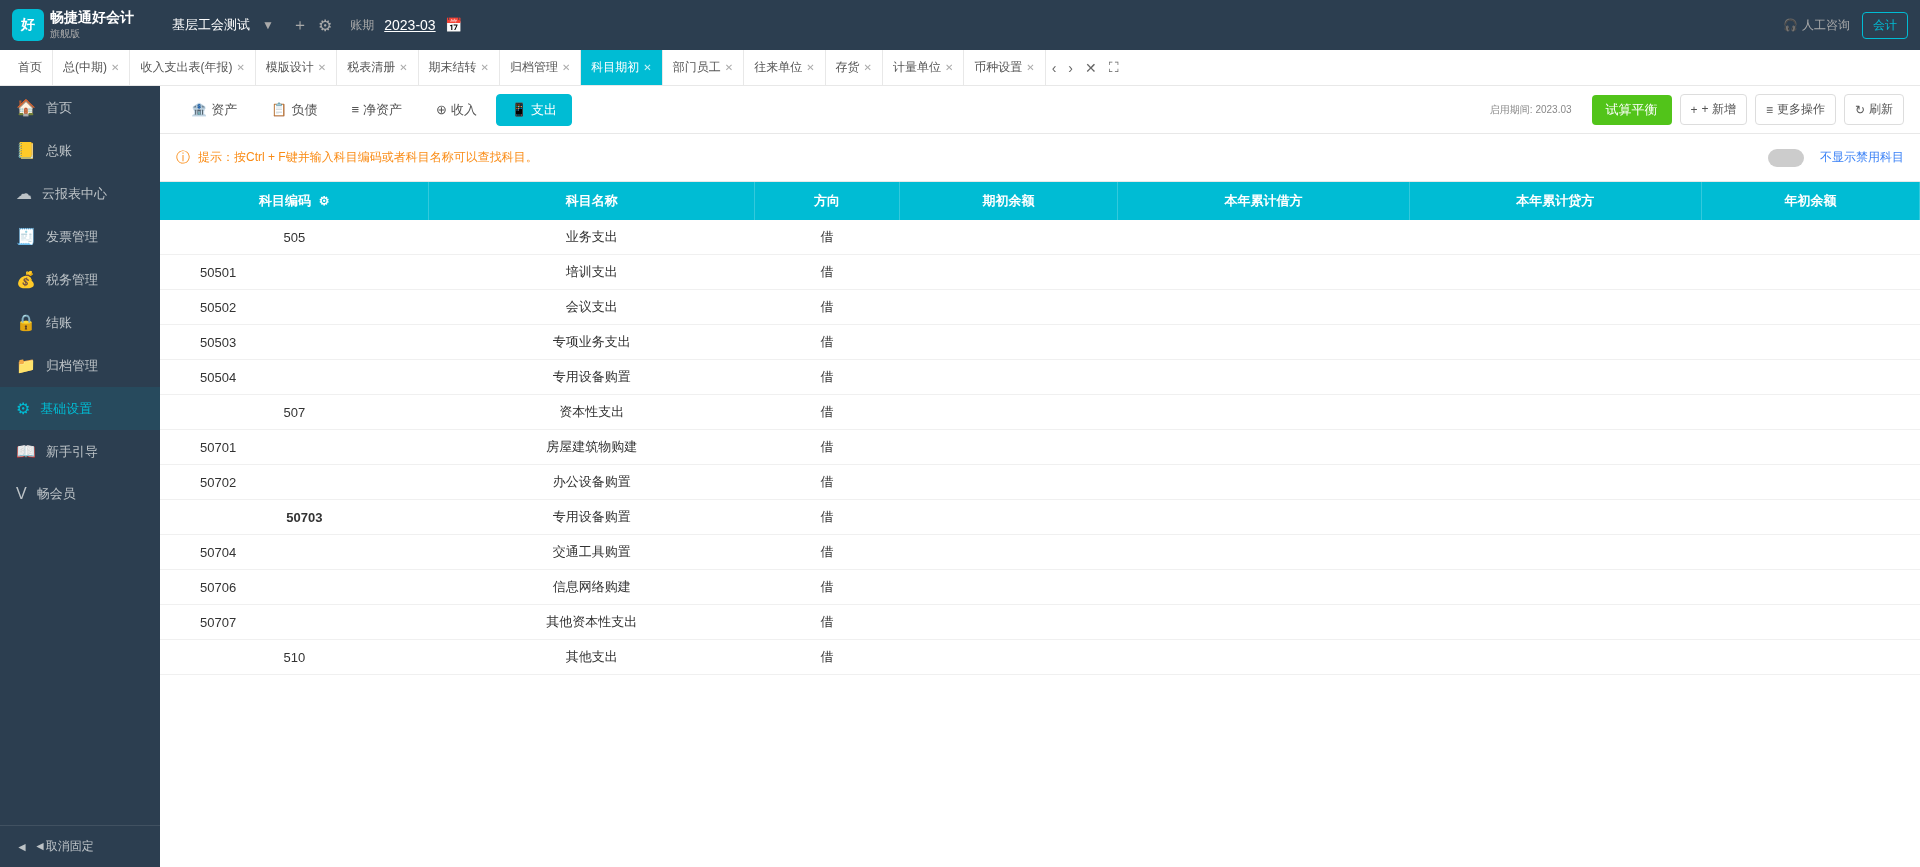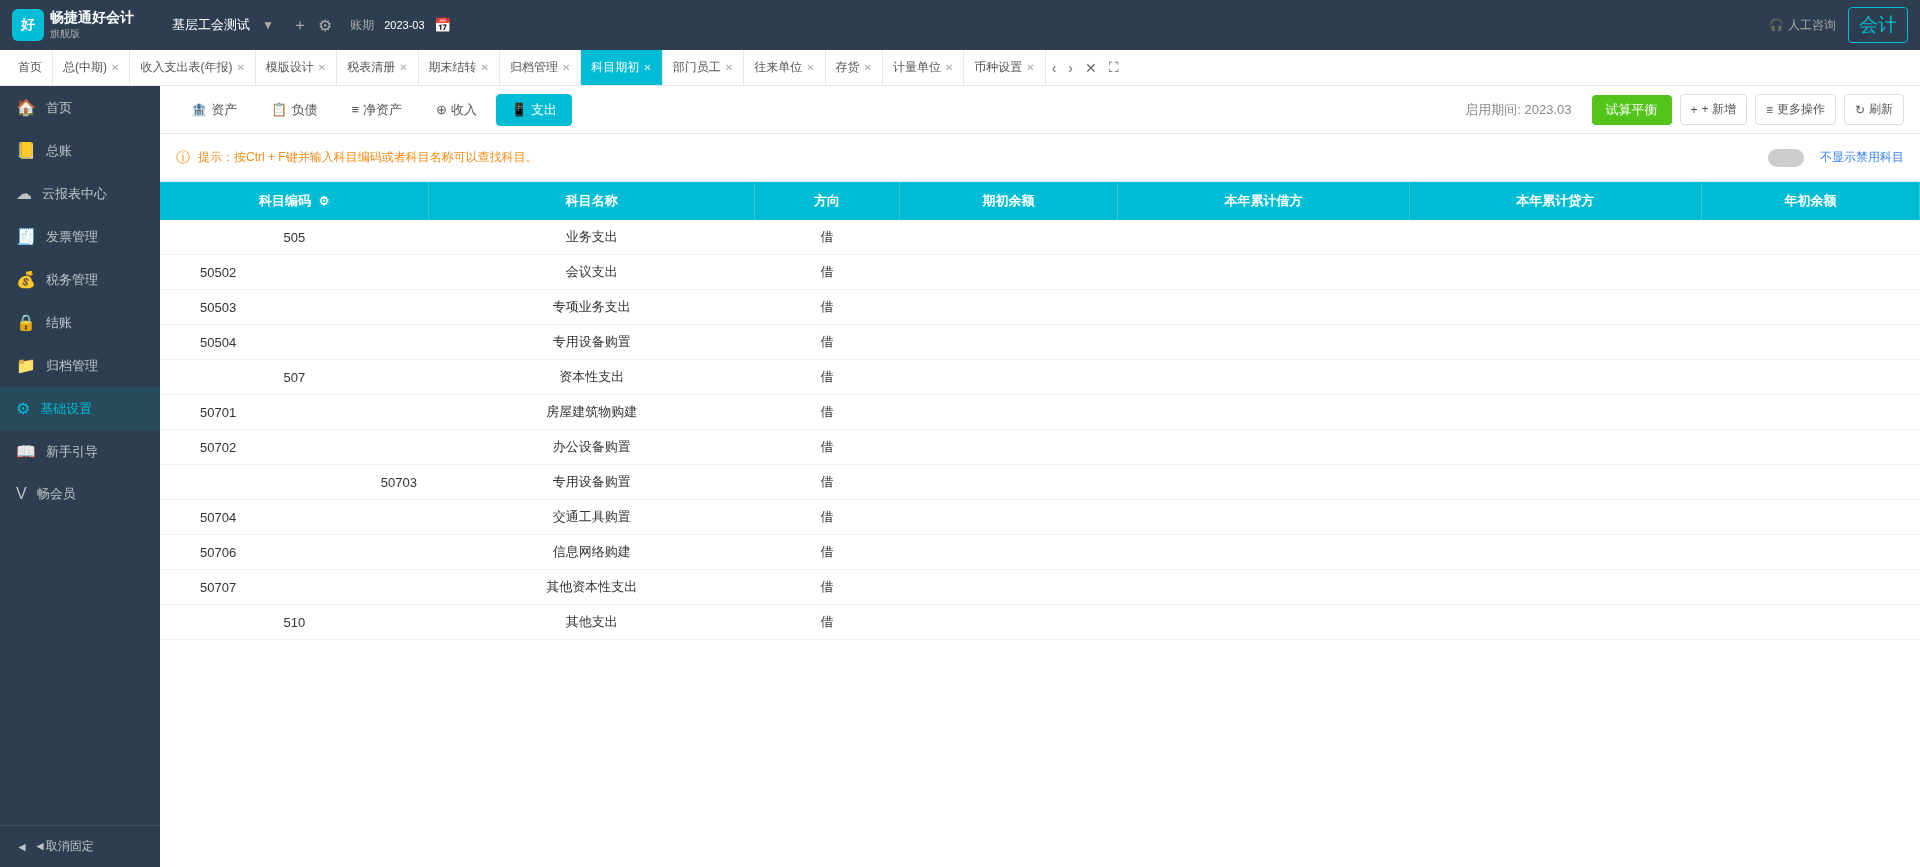--- a/index.html
+++ b/index.html
@@ -9,25 +9,25 @@
     .top-header { height: 50px; background: #2c3e50; display: flex; align-items: center; padding: 0 12px; gap: 10px; flex-shrink: 0; }
     .logo-area { display: flex; align-items: center; gap: 6px; width: 150px; }
     .logo-icon { width: 32px; height: 32px; background: #00bcd4; border-radius: 6px; display: flex; align-items: center; justify-content: center; color: white; font-size: 14px; font-weight: bold; }
     .logo-text { color: white; font-size: 14px; font-weight: bold; }
     .logo-sub { color: #aaa; font-size: 10px; }
     .company-name { color: #fff; font-size: 13px; cursor: pointer; }
     .header-dropdown { color: #aaa; font-size: 12px; cursor: pointer; margin-left: 2px; }
     .header-add { color: #aaa; font-size: 16px; cursor: pointer; margin-left: 8px; }
     .header-settings { color: #aaa; font-size: 16px; cursor: pointer; }
     .period-label { color: #aaa; font-size: 12px; margin-left: 8px; }
-    .period-value { color: #fff; font-size: 11px; }
+    .period-value { color: #fff; font-size: 14px; text-decoration: underline; }
     .period-icon { color: #00bcd4; font-size: 14px; cursor: pointer; }
     .header-right { margin-left: auto; display: flex; align-items: center; gap: 12px; }
     .help-btn { color: #aaa; font-size: 12px; cursor: pointer; display: flex; align-items: center; gap: 4px; }
-    .account-btn { border: 1px solid #00bcd4; color: #00bcd4; padding: 4px 10px; border-radius: 4px; font-size: 19px; cursor: pointer; background: transparent; }
+    .account-btn { border: 1px solid #00bcd4; color: #00bcd4; padding: 4px 10px; border-radius: 4px; font-size: 12px; cursor: pointer; background: transparent; }
 
     
     .tab-bar { height: 36px; background: #fff; display: flex; align-items: center; padding: 0 8px; border-bottom: 1px solid #e8e8e8; flex-shrink: 0; overflow: hidden; }
     .tab-item { display: flex; align-items: center; padding: 0 10px; height: 36px; font-size: 12px; color: #555; cursor: pointer; white-space: nowrap; border-right: 1px solid #e8e8e8; gap: 4px; }
     .tab-item.active { background: #00bcd4; color: white; }
     .tab-item .tab-close { font-size: 10px; color: #aaa; cursor: pointer; }
     .tab-item.active .tab-close { color: rgba(255,255,255,0.8); }
     .tab-nav-btn { padding: 0 6px; cursor: pointer; color: #666; font-size: 14px; }
     .tab-close-all { padding: 0 6px; cursor: pointer; color: #666; font-size: 14px; }
     .tab-expand { padding: 0 6px; cursor: pointer; color: #666; font-size: 14px; }
@@ -42,21 +42,21 @@
     .sidebar-item .icon { font-size: 16px; }
     .sidebar-bottom { margin-top: auto; padding: 12px 16px; color: #bdc3c7; font-size: 12px; cursor: pointer; display: flex; align-items: center; gap: 6px; border-top: 1px solid rgba(255,255,255,0.1); }
 
     
     .content-area { flex: 1; display: flex; flex-direction: column; overflow: hidden; background: #f5f7fa; }
 
     
     .sub-tab-bar { height: 48px; background: #fff; display: flex; align-items: center; padding: 0 16px; gap: 4px; border-bottom: 1px solid #e8e8e8; flex-shrink: 0; }
     .sub-tab { display: flex; align-items: center; gap: 4px; padding: 6px 14px; border-radius: 4px; cursor: pointer; font-size: 13px; color: #555; border: 1px solid transparent; }
     .sub-tab.active-fill { background: #00bcd4; color: white; border-color: #00bcd4; }
-    .period-info { margin-left: auto; color: #888; font-size: 13px; }
+    .period-info { margin-left: auto; color: #888; font-size: 10px; }
 
     
     .toolbar { height: 48px; background: #fff; display: flex; align-items: center; padding: 0 16px; gap: 8px; border-bottom: 1px solid #e8e8e8; flex-shrink: 0; }
     .tip-text { color: #fa8c16; font-size: 12px; display: flex; align-items: center; gap: 4px; }
     .toggle-switch { margin-left: auto; display: flex; align-items: center; gap: 16px; font-size: 12px; color: #3b82f6; }
     .switch { width: 36px; height: 18px; background: #ccc; border-radius: 9px; cursor: pointer; position: relative; }
     .btn-balance { background: #52c41a; color: white; border: none; padding: 6px 14px; border-radius: 4px; cursor: pointer; font-size: 13px; }
     .btn-add { background: white; color: #555; border: 1px solid #ddd; padding: 6px 10px; border-radius: 4px; cursor: pointer; font-size: 12px; display: flex; align-items: center; gap: 4px; }
     .btn-more { background: white; color: #555; border: 1px solid #ddd; padding: 6px 10px; border-radius: 4px; cursor: pointer; font-size: 12px; display: flex; align-items: center; gap: 4px; }
     .btn-refresh { background: white; color: #555; border: 1px solid #ddd; padding: 6px 10px; border-radius: 4px; cursor: pointer; font-size: 12px; display: flex; align-items: center; gap: 4px; }
@@ -285,20 +285,29 @@
             <tr class="parent-row">
               <td class="code-cell">505</td>
               <td class="name-cell">业务支出</td>
               <td class="dir-cell">借</td>
               <td></td>
               <td></td>
               <td></td>
               <td></td>
             </tr>
             <tr class="child-row">
+              <td class="code-cell" style="padding-left: 40px; text-align: left;">50501</td>
+              <td class="name-cell">培训支出</td>
+              <td class="dir-cell">借</td>
+              <td></td>
+              <td></td>
+              <td></td>
+              <td></td>
+            </tr>
+            <tr class="child-row">
               <td class="code-cell" style="padding-left: 40px; text-align: left;">50502</td>
               <td class="name-cell">会议支出</td>
               <td class="dir-cell">借</td>
               <td></td>
               <td></td>
               <td></td>
               <td></td>
             </tr>
             <tr class="child-row">
               <td class="code-cell" style="padding-left: 40px; text-align: left;">50503</td>
@@ -339,21 +348,21 @@
             <tr class="child-row">
               <td class="code-cell" style="padding-left: 40px; text-align: left;">50702</td>
               <td class="name-cell">办公设备购置</td>
               <td class="dir-cell">借</td>
               <td></td>
               <td></td>
               <td></td>
               <td></td>
             </tr>
             <tr class="child-row">
-              <td class="code-cell" style="padding-left: 32px; text-align: right;">50703</td>
+              <td class="code-cell" style="padding-left: 32px; text-align: center; font-weight: bold;">50703</td>
               <td class="name-cell">专用设备购置</td>
               <td class="dir-cell">借</td>
               <td></td>
               <td></td>
               <td></td>
               <td></td>
             </tr>
             <tr class="child-row">
               <td class="code-cell" style="padding-left: 40px; text-align: left;">50704</td>
               <td class="name-cell">交通工具购置</td>

